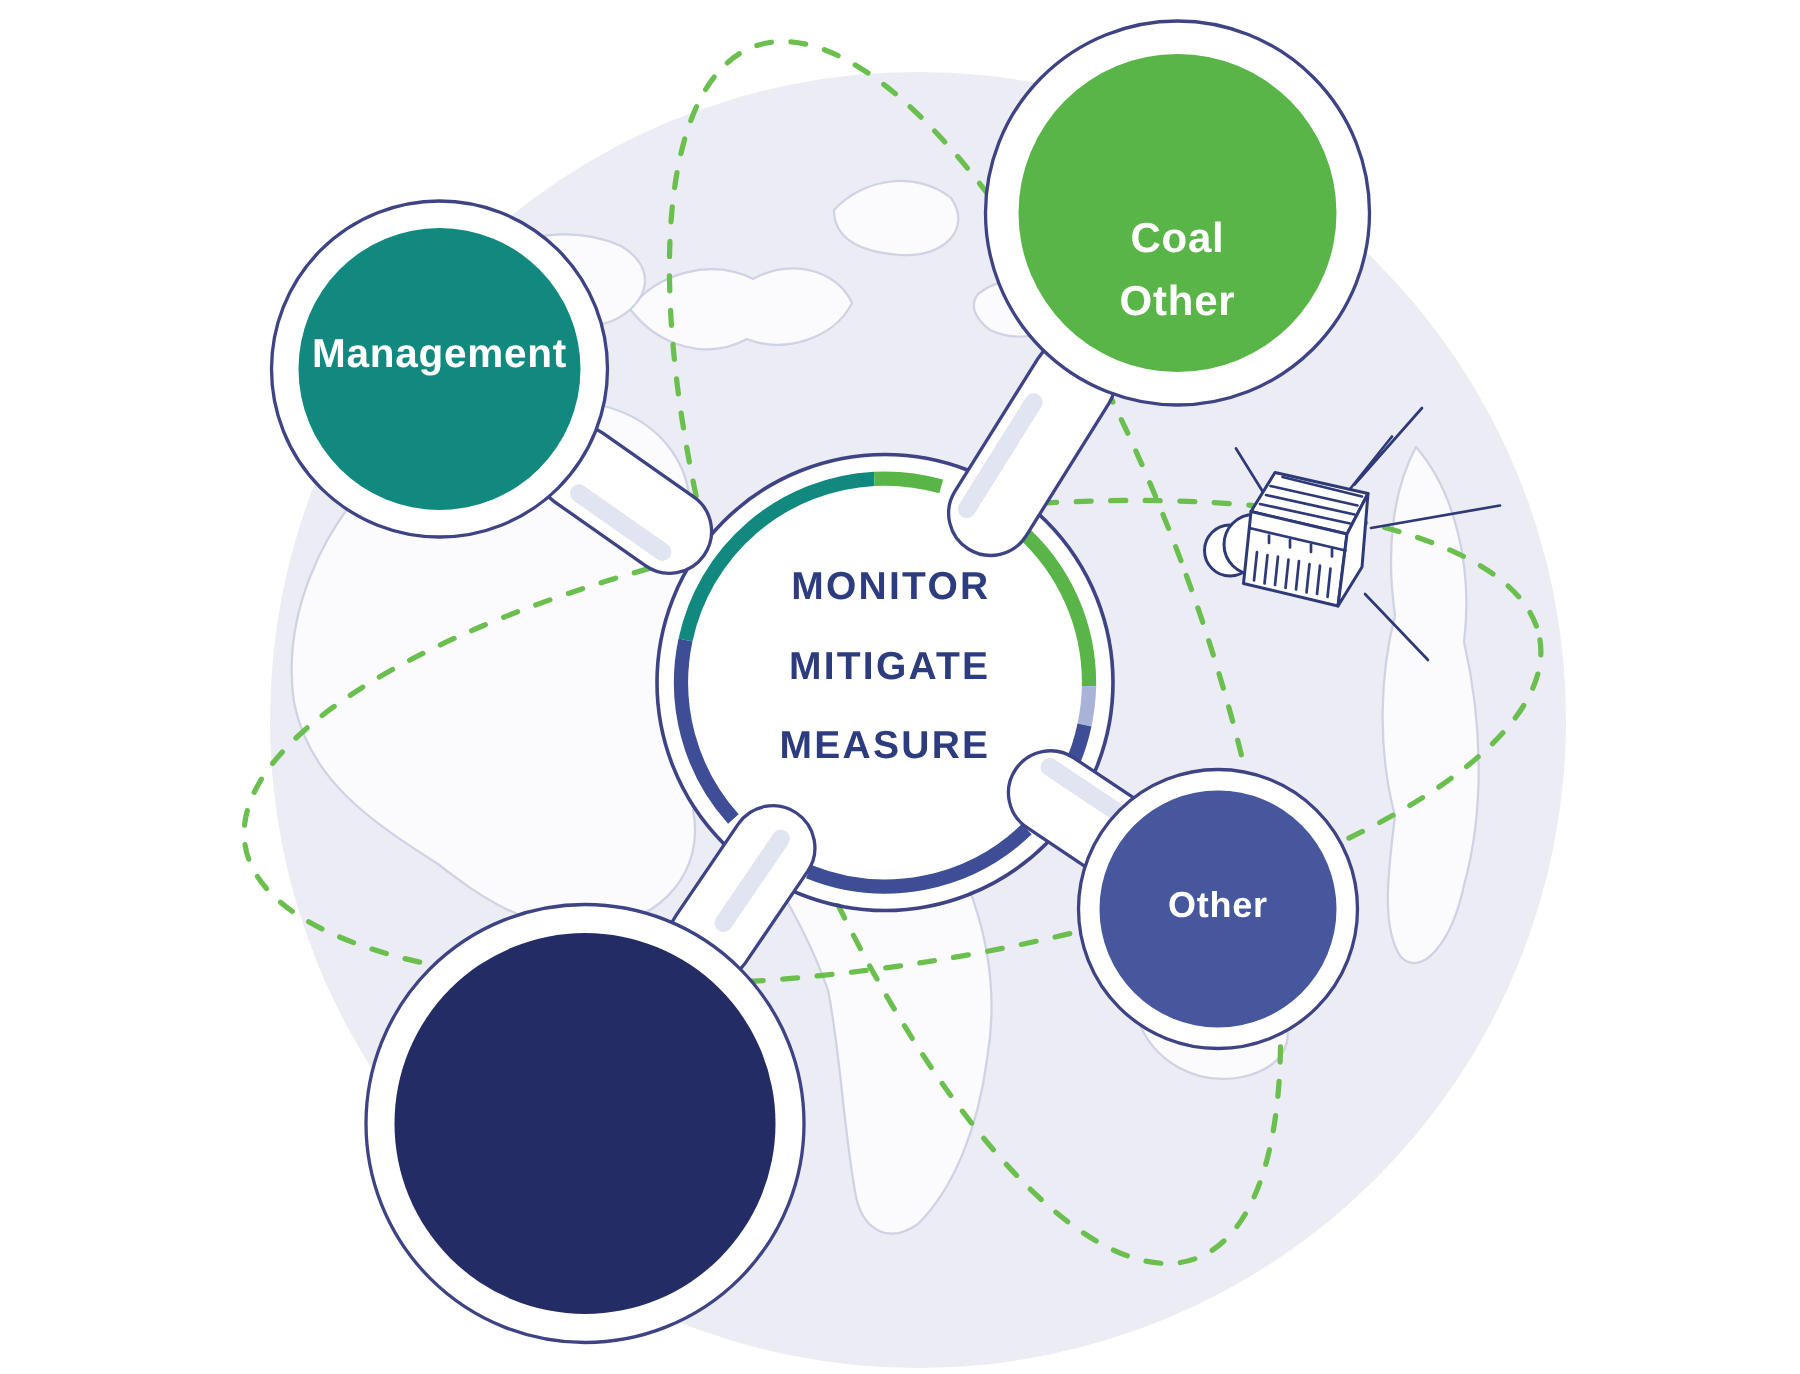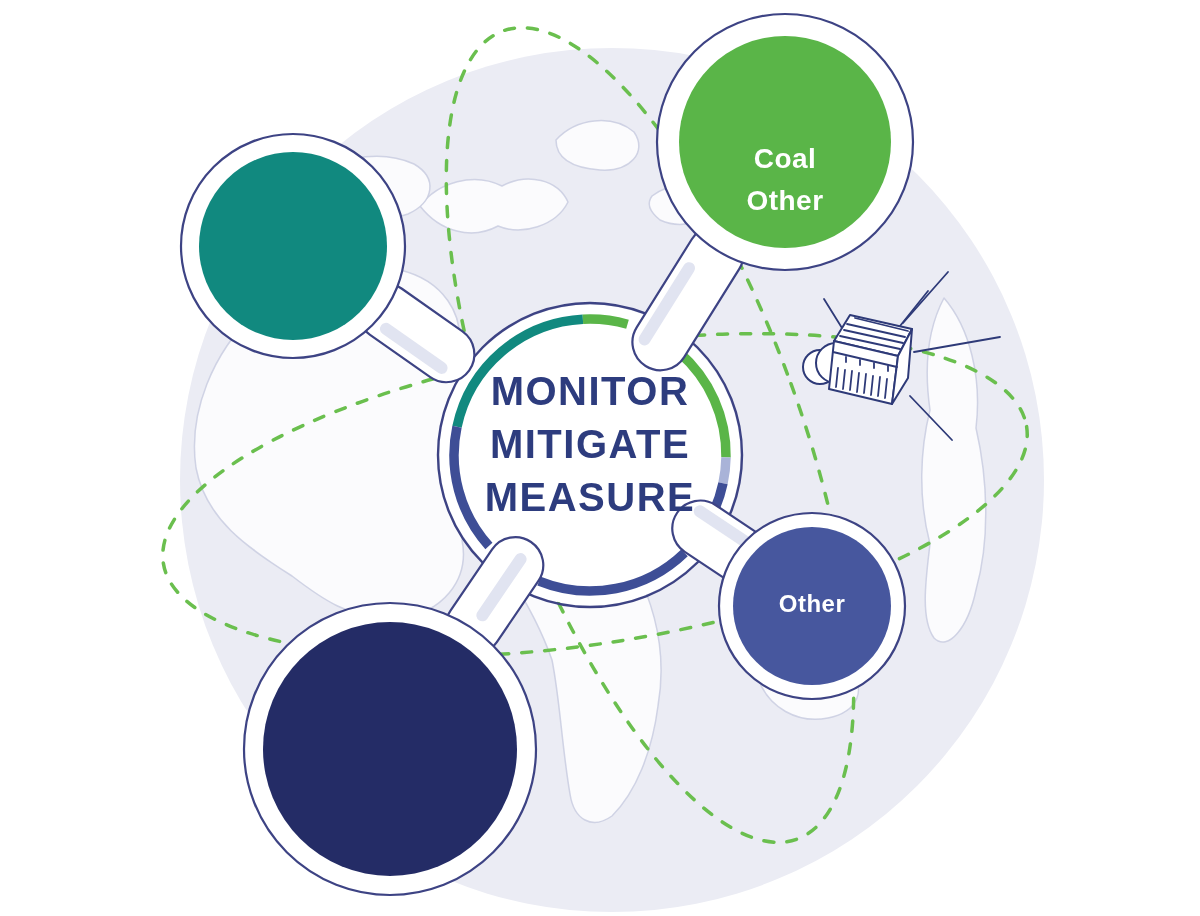--- a/index.html
+++ b/index.html
@@ -13,21 +13,21 @@
     position:relative;width:1200px;height:916px;background:#fff;overflow:hidden;
     font-family:"Liberation Sans","DejaVu Sans",sans-serif;
   }
   #stage svg{position:absolute;left:0;top:0;}
   .label{
     position:absolute;transform:translate(-50%,-50%);
     text-align:center;font-weight:800;color:#fff;letter-spacing:.5px;
     white-space:nowrap;pointer-events:none;
   }
   .label span{display:block;}
-  .lbl-center{color:var(--text-navy);font-size:40px;line-height:53px;letter-spacing:1.5px;}
+  .lbl-center{color:var(--text-navy);font-size:26px;line-height:53px;letter-spacing:1.5px;text-align:right;}
   .lbl-waste{left:293px;top:236px;font-size:27px;line-height:35px;}
   .lbl-coal{left:785px;top:148px;font-size:28px;line-height:42px;margin-top:32px;}
   .lbl-other{left:812px;top:604px;font-size:24px;}
   .lbl-oil{left:392px;top:748px;font-size:33px;}
   .lbl-center{left:590px;top:444px;}
   .land{fill:var(--land);stroke:var(--land-stroke);stroke-width:1.5;stroke-linejoin:round;}
   .orbit{fill:none;stroke:var(--dash-green);stroke-width:3.5;stroke-dasharray:10 13;stroke-linecap:round;}
   .pill{fill:#fff;stroke:var(--outline);stroke-width:2.2;}
   .pillstripe{fill:var(--stripe);}
   .arc{fill:none;stroke-width:9.5;stroke-linecap:butt;}
@@ -150,20 +150,21 @@
     </g>
   </svg>
 
   <div class="label lbl-center">
     <span>MONITOR</span>
     <span>MITIGATE</span>
     <span>MEASURE</span>
   </div>
 
   <div class="label lbl-waste">
+    <span>Management</span>
   </div>
 
   <div class="label lbl-coal">
     <span>Coal</span>
     <span>Other</span>
   </div>
 
   <div class="label lbl-other">
     <span>Other</span>
   </div>

